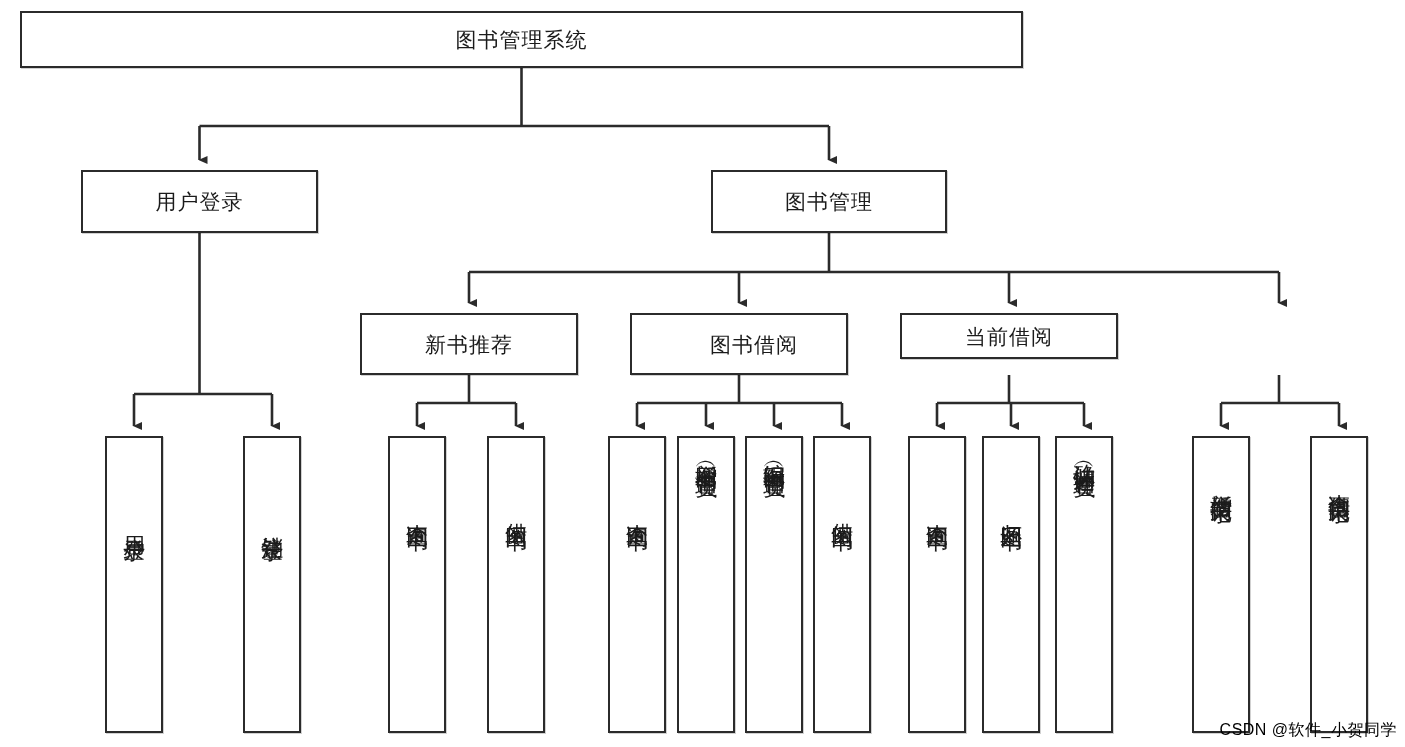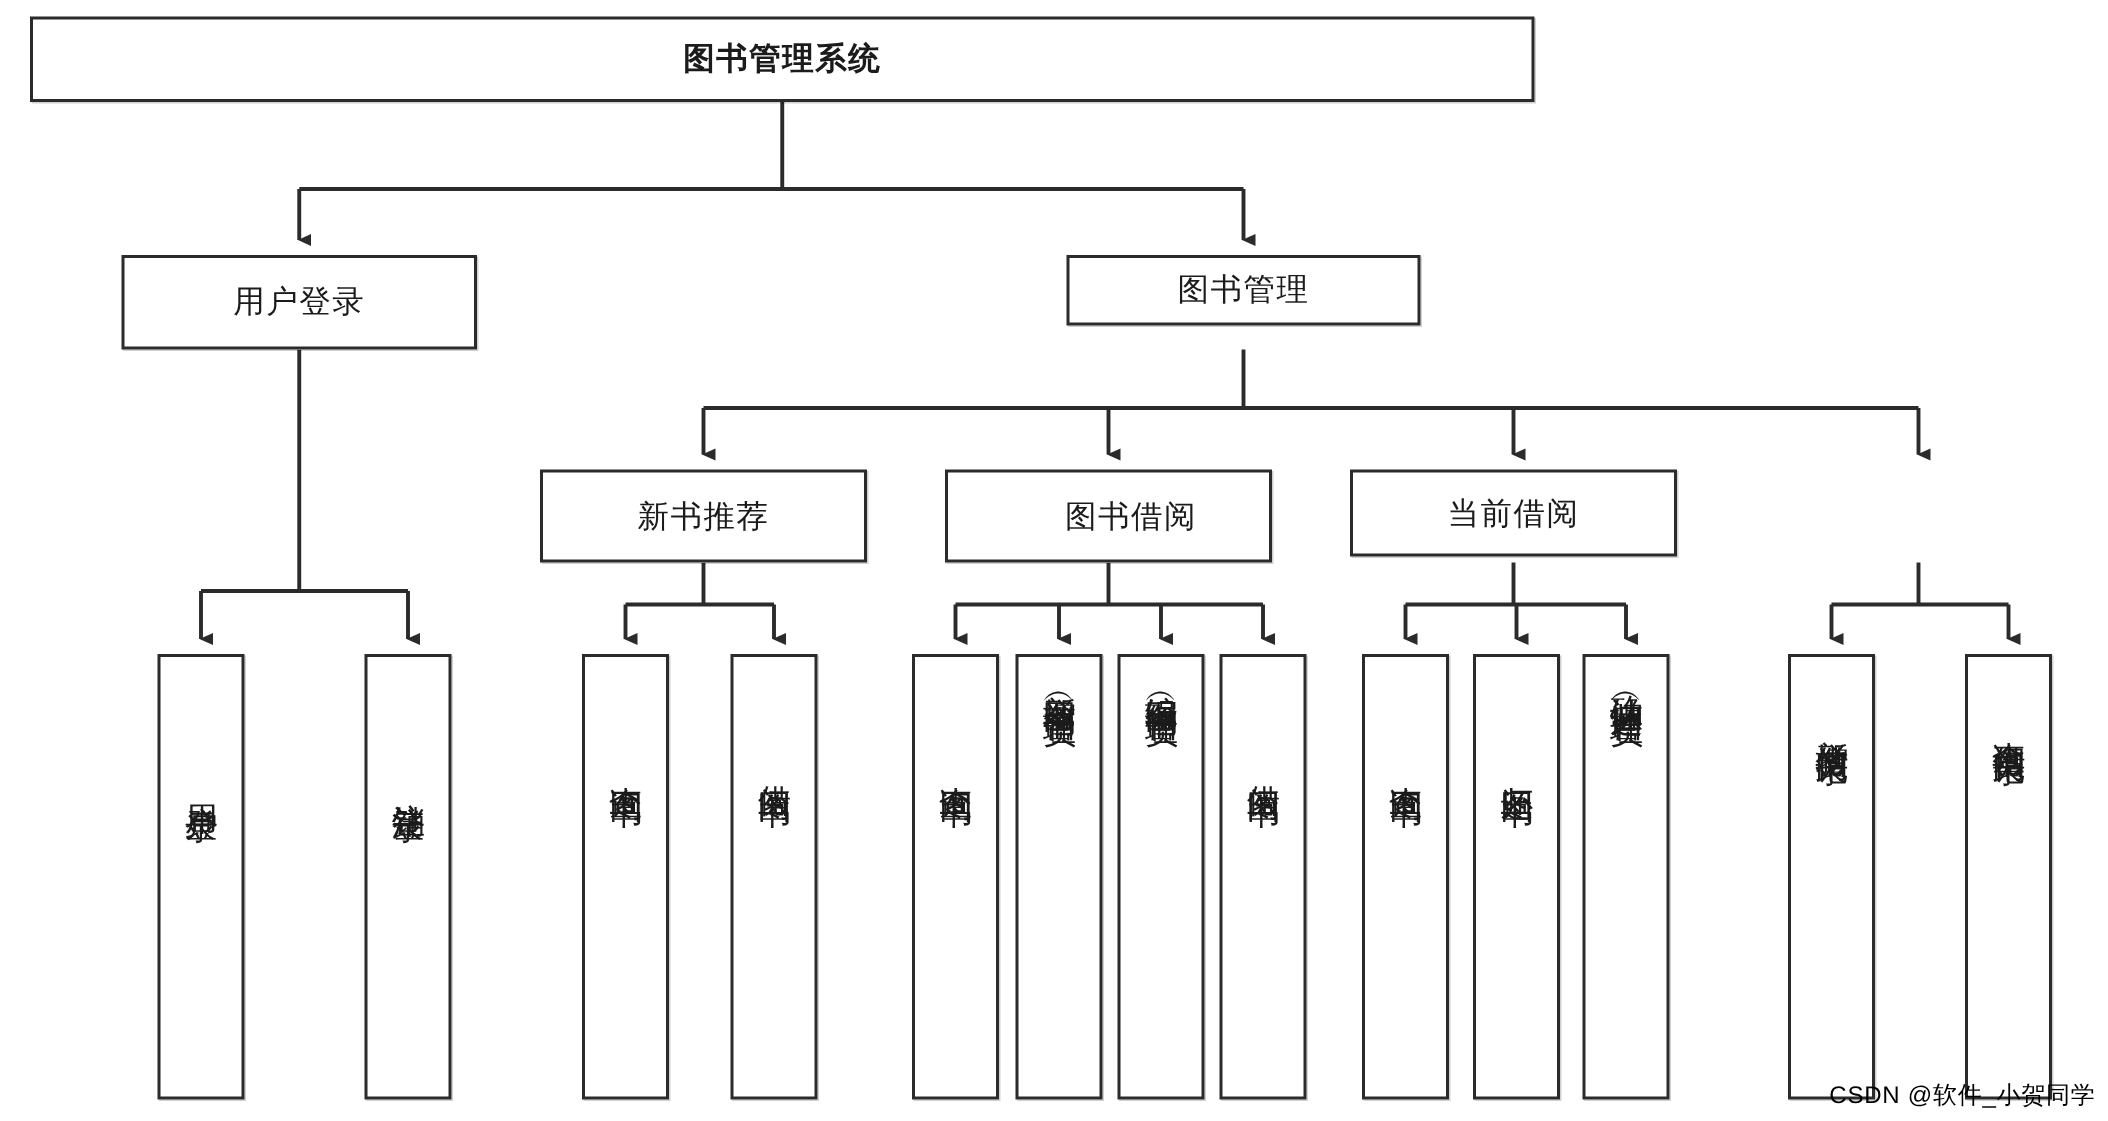--- a/index.html
+++ b/index.html
@@ -105,38 +105,38 @@
         <path d="M937,403 L937,426" marker-end="url(#arrowhead)"></path>
         <path d="M1011,403 L1011,426" marker-end="url(#arrowhead)"></path>
         <path d="M1084,403 L1084,426" marker-end="url(#arrowhead)"></path>
         <path d="M1279,375 L1279,403"></path>
         <path d="M1221,403 L1339,403"></path>
         <path d="M1221,403 L1221,426" marker-end="url(#arrowhead)"></path>
         <path d="M1339,403 L1339,426" marker-end="url(#arrowhead)"></path>
       </g>
   </svg>
 
-  <div class="node-box" style="left:20px; top:11px; width:1003px; height:57px;font-weight:bold;">
+  <div class="node-box" style="left:20px; top:11px; width:1003px; height:57px;">
     <span class="node-label-h">图书管理系统</span>
   </div>
 
   <div class="node-box" style="left:81px; top:170px; width:237px; height:63px;">
     <span class="node-label-h">用户登录</span>
   </div>
-  <div class="node-box" style="left:711px; top:170px; width:236px; height:47px;">
+  <div class="node-box" style="left:711px; top:170px; width:236px; height:63px;">
     <span class="node-label-h">图书管理</span>
   </div>
 
   <div class="node-box" style="left:360px; top:313px; width:218px; height:62px;">
     <span class="node-label-h">新书推荐</span>
   </div>
   <div class="node-box" style="left:630px; top:313px; width:218px; height:62px;padding-left:30px;">
     <span class="node-label-h">图书借阅</span>
   </div>
-  <div class="node-box" style="left:900px; top:313px; width:218px; height:58px;">
+  <div class="node-box" style="left:900px; top:313px; width:218px; height:46px;">
     <span class="node-label-h">当前借阅</span>
   </div>
 
   <div class="node-box vertical" style="left:105px; top:436px; width:58px; height:297px;">
     <span class="node-label-v" style="margin-top:80px;">用户登录</span>
   </div>
   <div class="node-box vertical" style="left:243px; top:436px; width:58px; height:297px;">
     <span class="node-label-v" style="margin-top:80px;">注销登录</span>
   </div>
 

